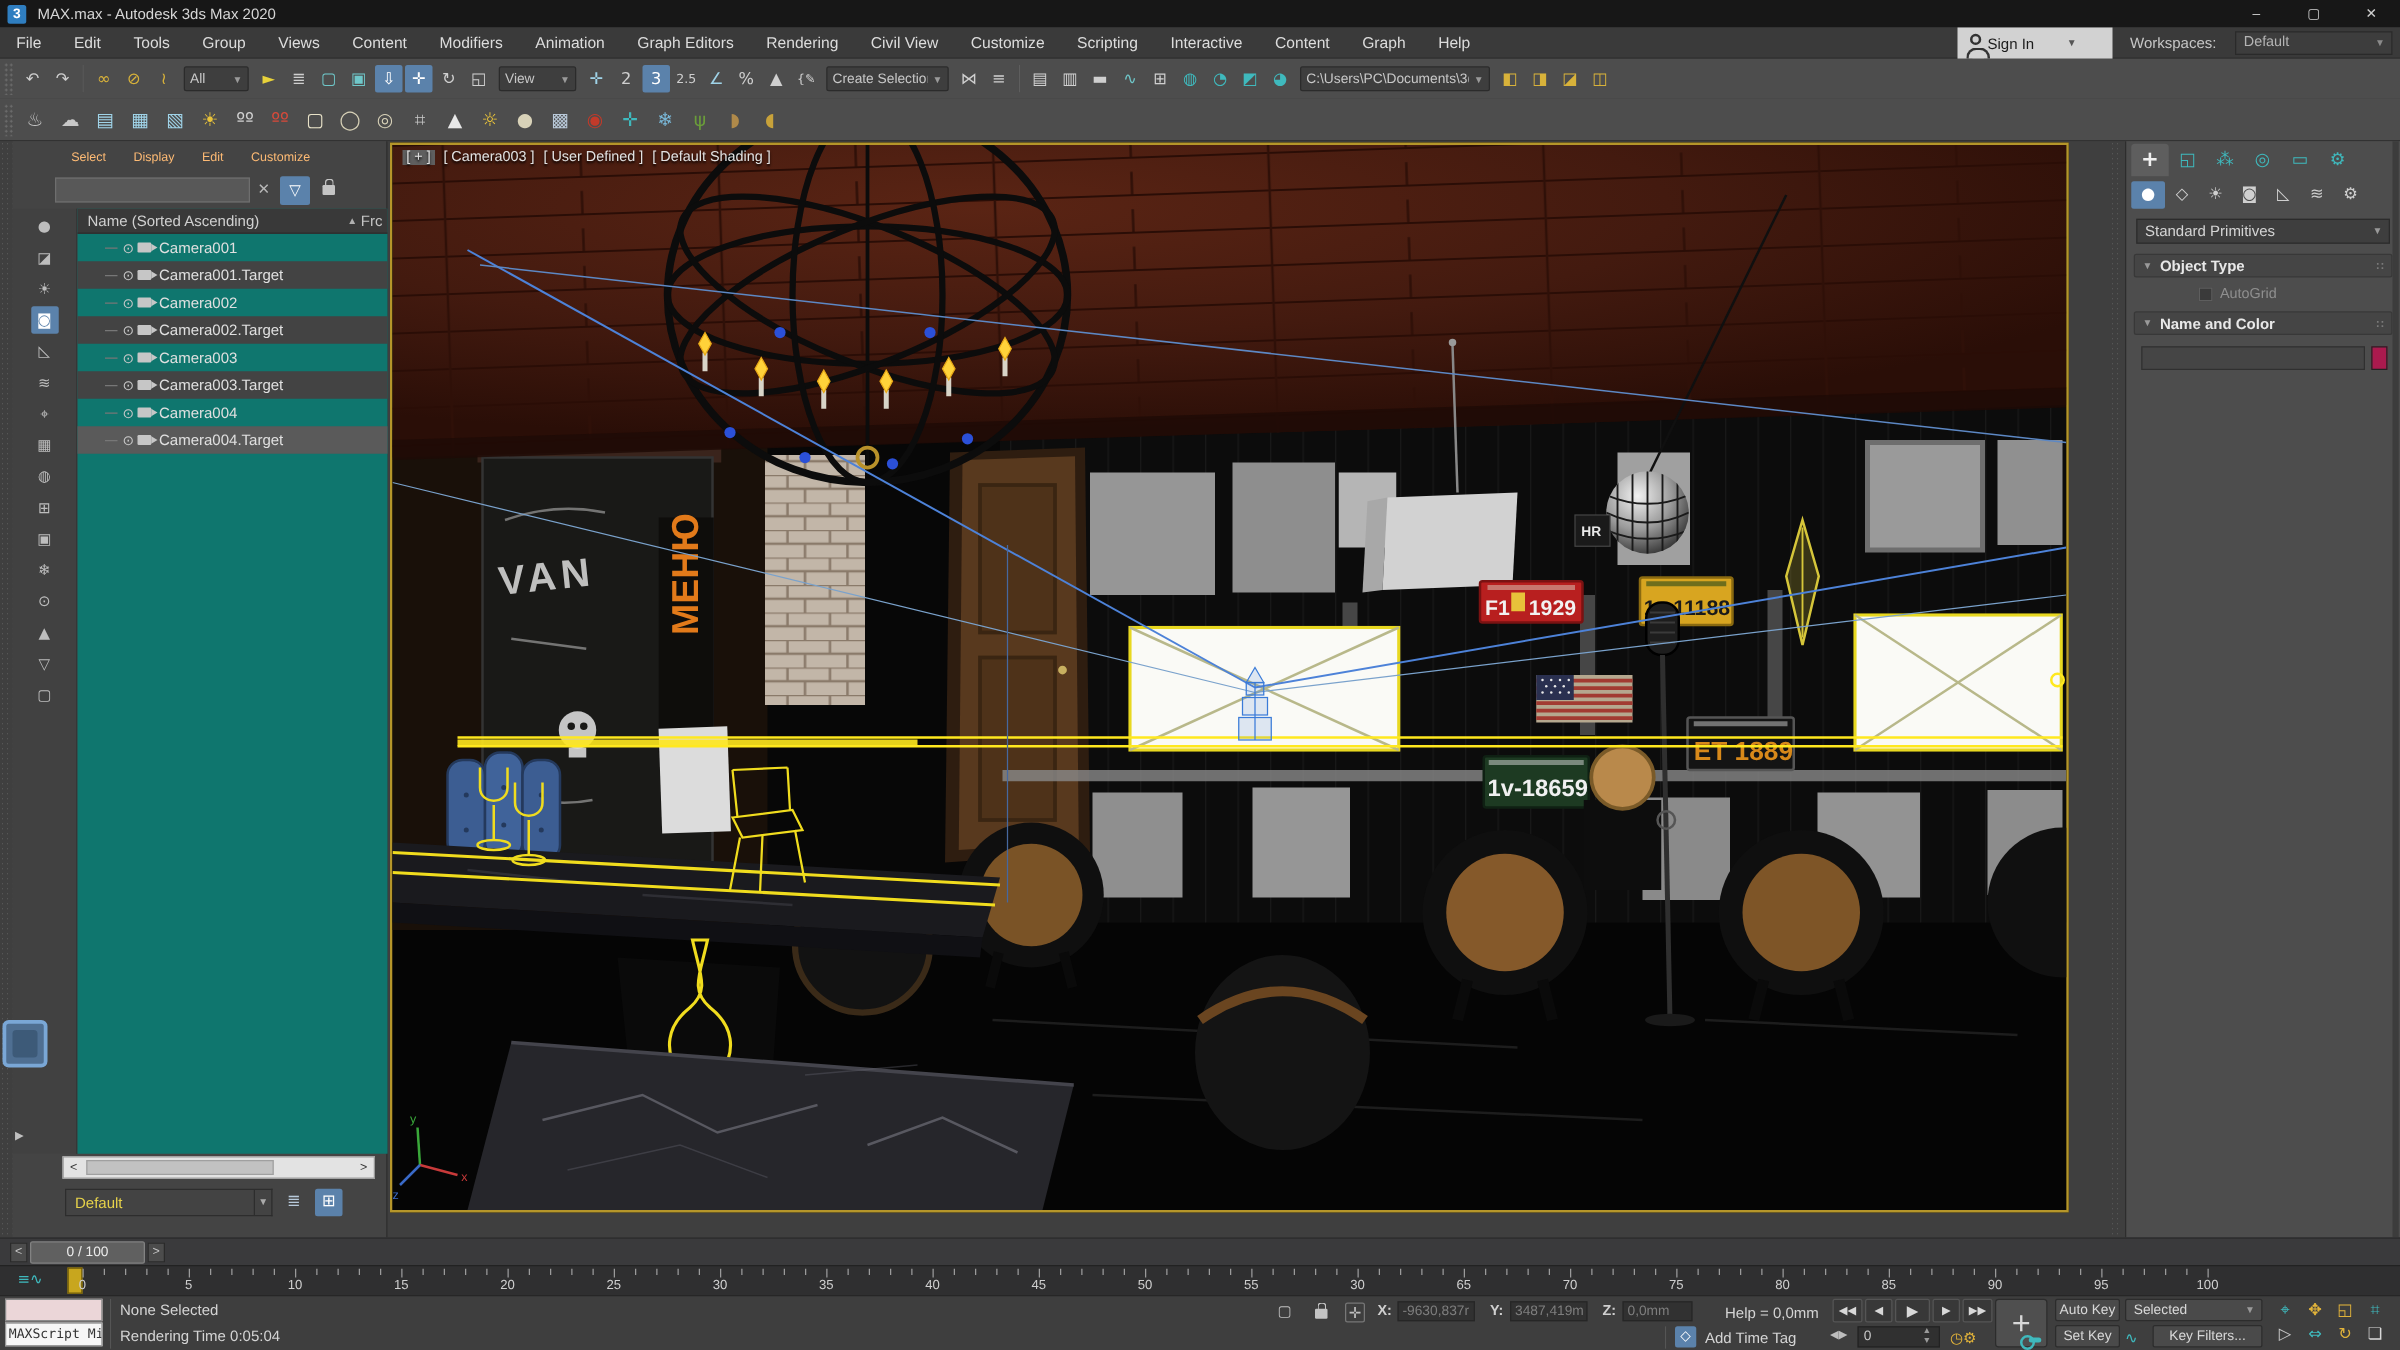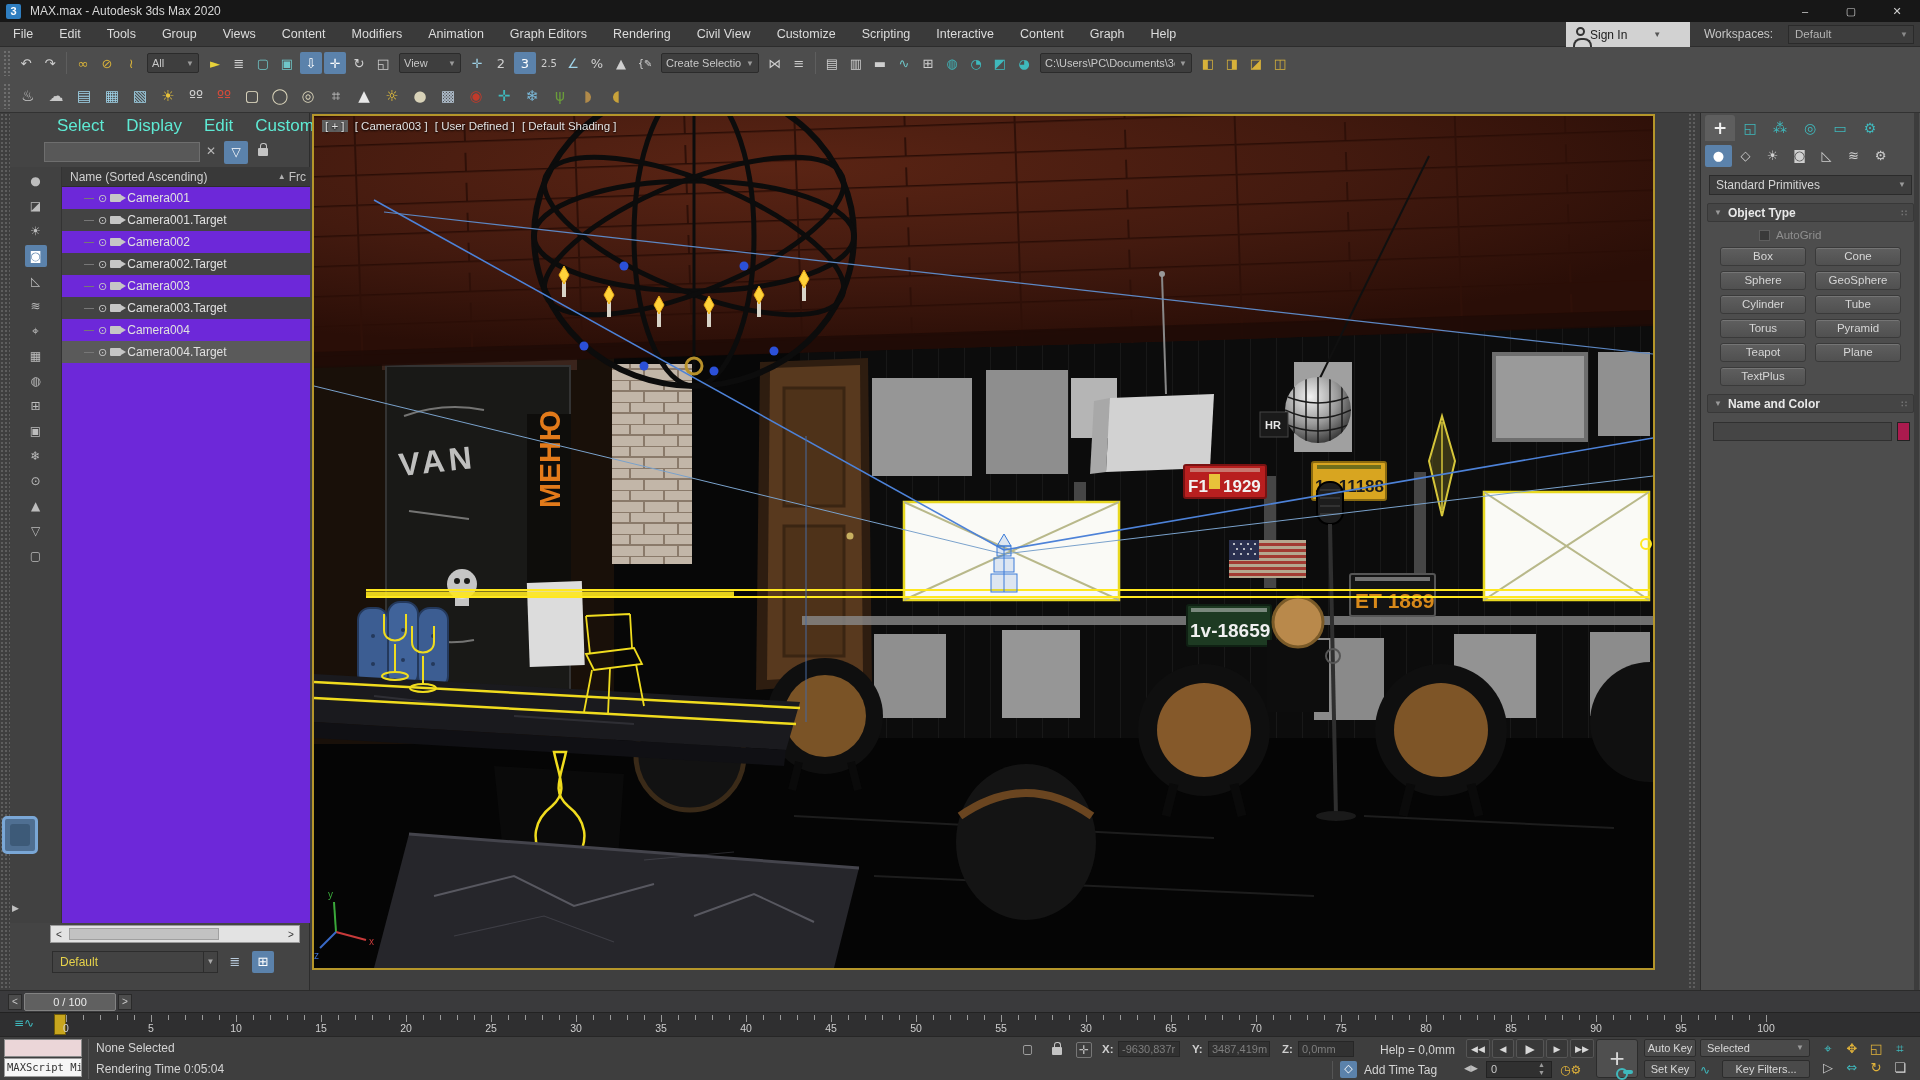--- a/index.html
+++ b/index.html
@@ -30,34 +30,34 @@
   .cell.c2{min-width:26px;height:26px;font-size:15px}
   .cell.act,.fic.act{background:#5b82ab;color:#fff}
   .dd{height:20px;background:#3e3e3e;border:1px solid #2b2b2b;border-radius:2px;margin:0 4px;display:flex;align-items:center;
     font-size:11px;color:#c8c8c8;padding:0 4px;white-space:nowrap;overflow:hidden}
   .dd .val{overflow:hidden;white-space:nowrap;flex:1}
   .dd .caret{font-size:8px;color:#9a9a9a;margin-left:4px}
   
   #sx{position:absolute;left:10px;top:113px;width:300px;height:877px;background:#444;border-right:1px solid #2d2d2d}
   #sxgrip{position:absolute;left:0;top:113px;width:10px;height:877px;background-image:radial-gradient(#5e5e5e 25%,transparent 27%);background-size:4px 4px}
   #sxmenu{display:flex;height:26px;align-items:center;padding-left:36px}
-  #sxmenu span{padding:0 11px;font-size:17px;color:#5eead4}
+  #sxmenu span{padding:0 11px;font-size:10px;color:#fdba74}
   #sxsearch{position:relative;height:28px}
   #sxinput{position:absolute;left:34px;top:3px;width:156px;height:20px;background:#585858;border:1px solid #6e6e6e}
   .xico{position:absolute;left:196px;top:5px;color:#b8b8b8;font-size:12px}
   #funnel{position:absolute;left:214px;top:2px;width:24px;height:23px;background:#5b82ab;border-radius:2px;color:#fff;
     text-align:center;line-height:22px;font-size:12px;font-family:"DejaVu Sans",sans-serif}
   .lock{position:relative;width:10px;height:8px;background:#c4c4c4;border-radius:1px}
   .lock::before{content:"";position:absolute;left:1.5px;top:-5px;width:5px;height:5px;border:1.5px solid #c4c4c4;border-bottom:none;border-radius:3px 3px 0 0}
   #sxlock{position:absolute;left:248px;top:9px}
   #sxbody{position:absolute;left:0;top:54px;width:300px;height:756px}
   #fstrip{position:absolute;left:0;top:0;width:52px;height:756px;background:#414141;border-right:1px solid #333}
   .fic{width:22px;height:22px;margin:3px auto;border-radius:2px;text-align:center;line-height:22px;
     font-family:"DejaVu Sans",sans-serif;font-size:12px;color:#bdbdbd}
-  #sxtable{position:absolute;left:52px;top:0;right:0;bottom:0;background:#6d28d9}
+  #sxtable{position:absolute;left:52px;top:0;right:0;bottom:0;background:#0f766e}
   #sxhdr{height:20px;background:#393939;border-bottom:1px solid #2d2d2d;font-size:12px;color:#d0d0d0;display:flex;align-items:center;padding-left:8px}
   #sxhdr .sort{margin-left:auto;font-size:8px;color:#b0b0b0}
   #sxhdr .frc{margin:0 4px 0 3px;color:#c4c4c4}
   .exrow{height:22px;display:flex;align-items:center;font-size:12px;color:#e0e0e0;padding-left:22px}
   .exrow.odd{background:#434343}
   .exrow.sel{background:#5a5a5a}
   .exrow .tree{width:10px;height:1px;background:#777;margin-right:4px}
   .exrow .eye{font-family:"DejaVu Sans",sans-serif;font-size:11px;color:#c8c8c8;margin-right:3px}
   .camico{display:inline-block;width:11px;height:8px;background:#c6c6c6;border-radius:1px;position:relative;margin-right:6px}
   .camico::after{content:"";position:absolute;right:-5px;top:1px;border-left:5px solid #c6c6c6;border-top:3px solid transparent;border-bottom:3px solid transparent}
@@ -748,33 +748,20 @@
   </div>
   <div class="rollout">
     <span class="tri">▼</span>
     <span>Object Type</span>
     <span class="gripdots">∷</span>
   </div>
   <div id="autogrid">
     <div id="agbox"></div>
     <span id="agtext">AutoGrid</span>
   </div>
-  <div id="prims">
-      <div class="pbtn">Box</div>
-      <div class="pbtn">Cone</div>
-      <div class="pbtn">Sphere</div>
-      <div class="pbtn">GeoSphere</div>
-      <div class="pbtn">Cylinder</div>
-      <div class="pbtn">Tube</div>
-      <div class="pbtn">Torus</div>
-      <div class="pbtn">Pyramid</div>
-      <div class="pbtn">Teapot</div>
-      <div class="pbtn">Plane</div>
-      <div class="pbtn">TextPlus</div>
-    </div>
   <div class="rollout">
     <span class="tri">▼</span>
     <span>Name and Color</span>
     <span class="gripdots">∷</span>
   </div>
   <div id="namerow">
     <input id="namefield" value="" style="">
     <div id="swatch" style="background: rgb(171, 26, 78);"></div>
   </div>
   <div id="cpscroll"></div>

